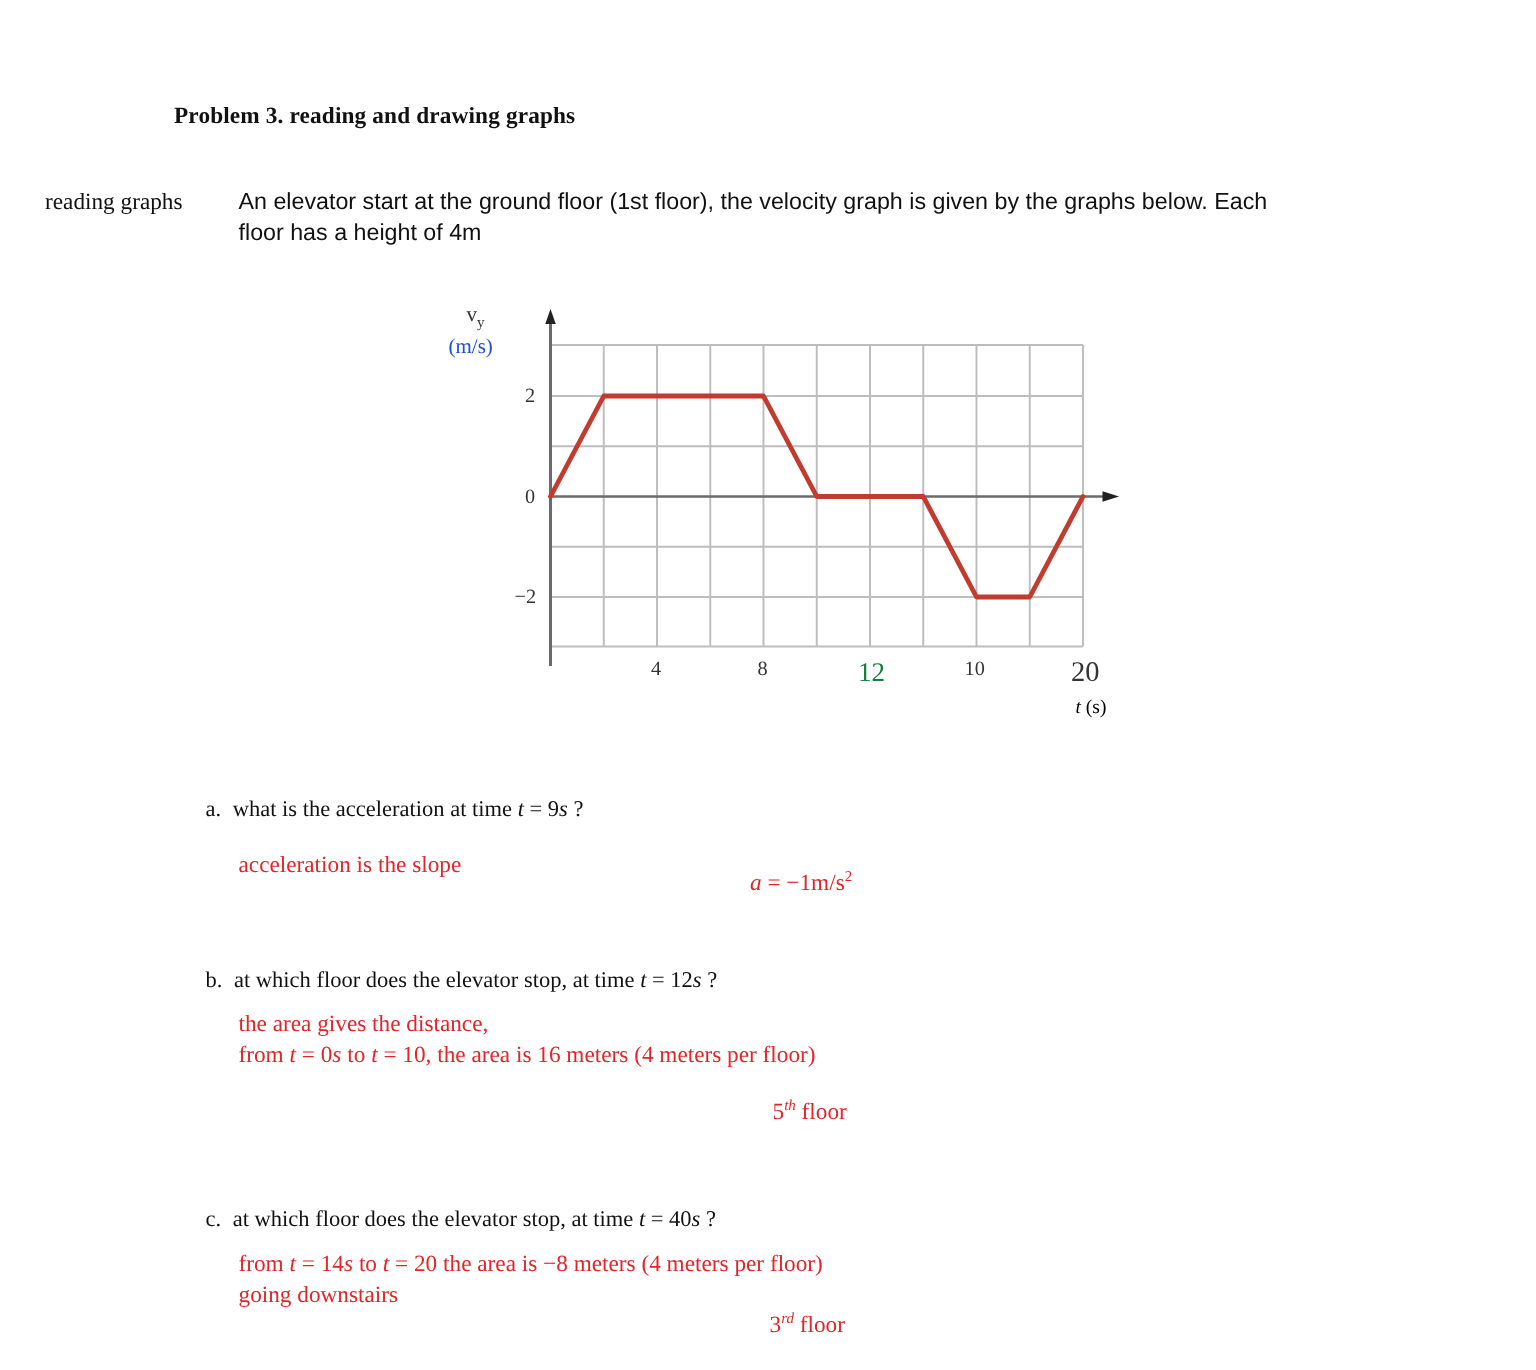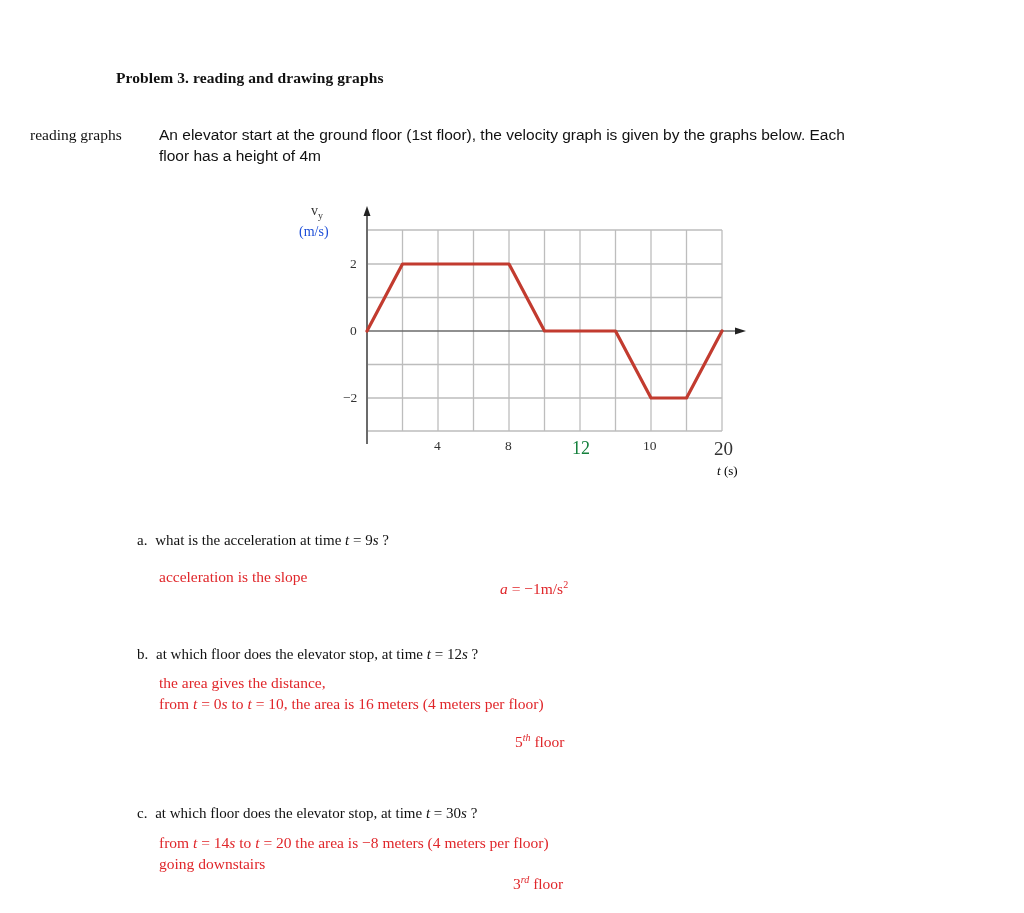--- a/index.html
+++ b/index.html
@@ -90,21 +90,21 @@
 <div class="abs red" style="left:159px; top:674px;">the area gives the distance,</div>
 <div class="abs red" style="left:159px; top:695px;">
   <span>from </span><span class="it">t</span><span> = 0</span><span class="it">s</span><span> to </span><span class="it">t</span><span> = 10, the area is 16 meters (4 meters per floor)</span>
 </div>
 <div class="abs red" style="left:515px; top:733px;">
   <span>5</span><sup class="it">th</sup><span> floor</span>
 </div>
 
 <div class="abs q" style="left:137px; top:805px;">
   <span>c.</span>
-  <span style="margin-left:4px;">at which floor does the elevator stop, at time </span><span class="it">t</span><span> = 30</span><span class="it">s</span><span> ?</span>
+  <span style="margin-left:4px;">at which floor does the elevator stop, at time </span><span class="it">t</span><span> = 40</span><span class="it">s</span><span> ?</span>
 </div>
 <div class="abs red" style="left:159px; top:834px;">
   <span>from </span><span class="it">t</span><span> = 14</span><span class="it">s</span><span> to </span><span class="it">t</span><span> = 20 the area is −8 meters (4 meters per floor)</span>
 </div>
 <div class="abs red" style="left:159px; top:855px;">going downstairs</div>
 <div class="abs red" style="left:513px; top:875px;">
   <span>3</span><sup class="it">rd</sup><span> floor</span>
 </div>
 
 </body></html>

